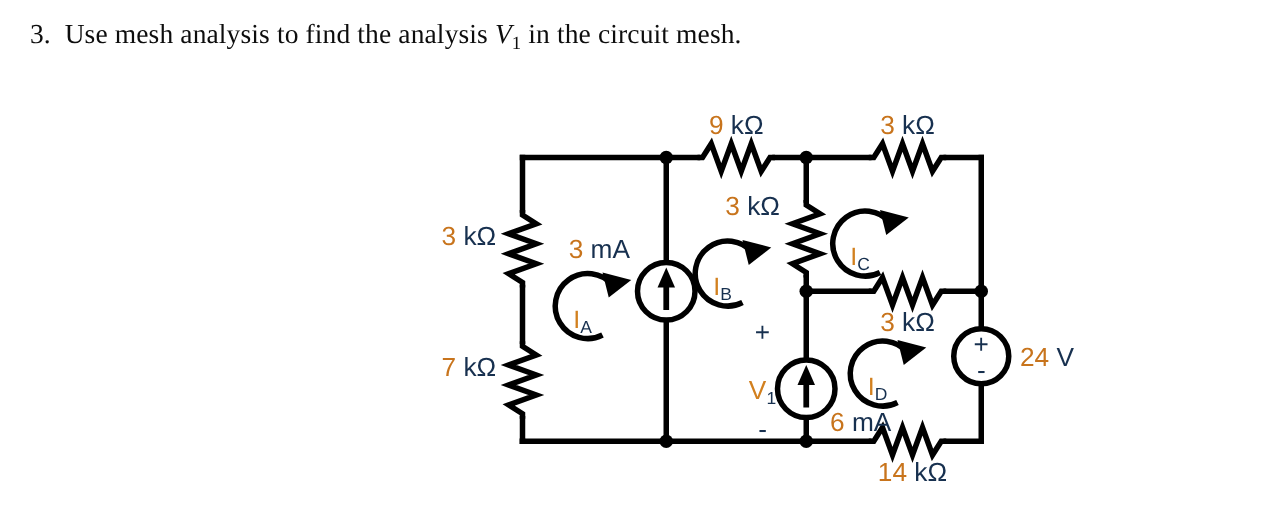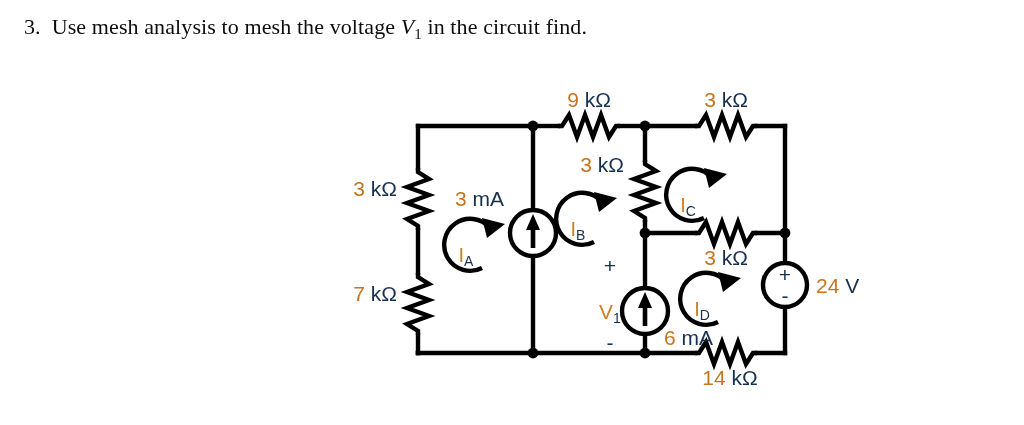--- a/index.html
+++ b/index.html
@@ -105,21 +105,21 @@
     stroke-width: 4.4;
     fill: none;
     stroke-linecap: butt;
   }
   .meshhead { fill: #000000; }
 </style>
 </head>
 <body>
 
 <div class="question-line">
-  <span class="q-num">3.</span><span>Use mesh analysis to mesh the voltage </span><span class="q-var"><span>V</span><sub>1</sub></span><span> in the circuit find.</span>
+  <span class="q-num">3.</span><span>Use mesh analysis to find the analysis </span><span class="q-var"><span>V</span><sub>1</sub></span><span> in the circuit mesh.</span>
 </div>
 
 <div class="circuit-stage">
 <svg width="1024" height="365" viewBox="0 0 1024 365" xmlns="http://www.w3.org/2000/svg">
 
   <path class="wire" d="M 418 66 L 533 66"></path>
 
   <path class="wire" d="M 533 66 L 558 66"></path>
   <path class="wire" d="M 620 66 L 645 66"></path>
   <path class="wire" d="M 645 66 L 695 66"></path>

